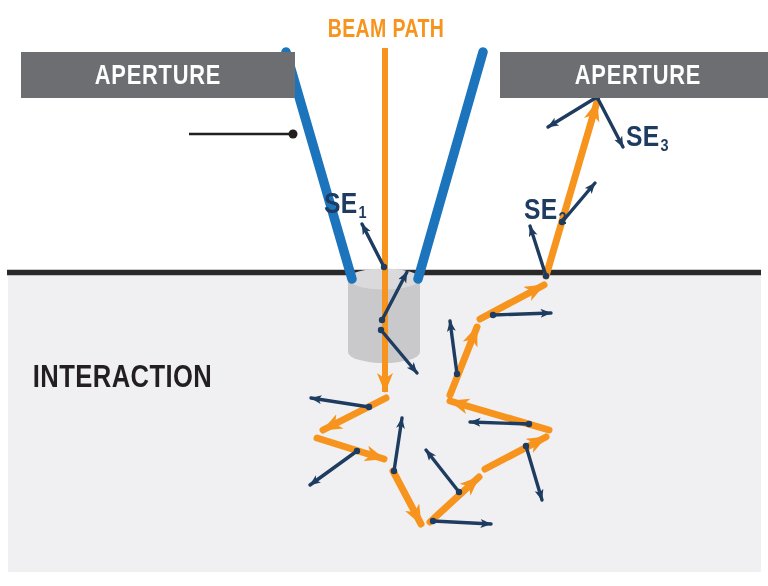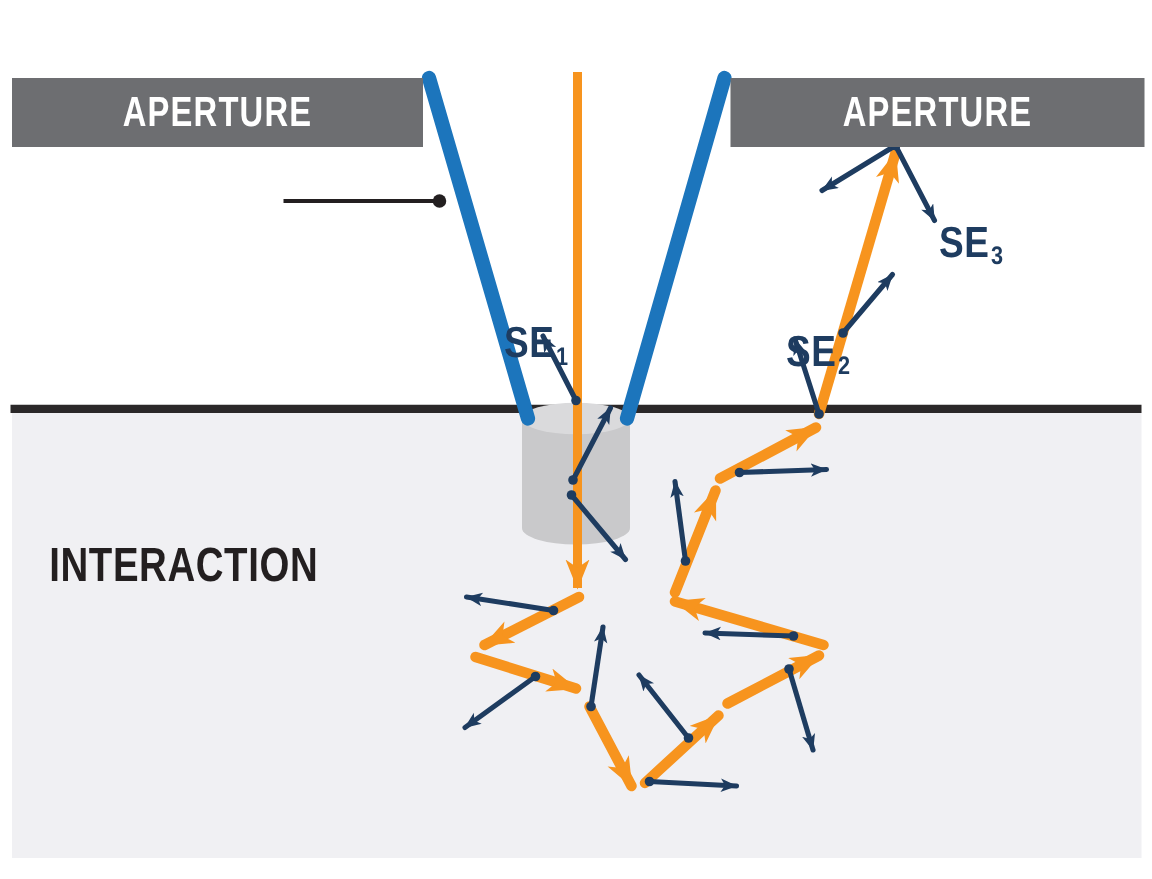--- a/index.html
+++ b/index.html
@@ -9,33 +9,33 @@
   }
   svg{position:absolute;left:0;top:0;}
   .lbl{
     position:absolute;font-weight:bold;white-space:nowrap;
     color:var(--c-dark);letter-spacing:.5px;
   }
   .cond{display:inline-block;transform:scaleX(.78);transform-origin:50% 50%;}
   .bar{
     position:absolute;top:52px;height:46px;background:var(--c-gray);
     display:flex;align-items:center;justify-content:center;
-    color:#ffffff;font-weight:bold;font-size:28px;letter-spacing:1px;
+    color:#ffffff;font-weight:bold;font-size:28px;letter-spacing:1px;margin-left:13px;
   }
   .bar-left{left:8px;width:274px;}
   .bar-right{left:487px;width:276px;}
   .beam-path-lbl{left:386px;top:14px;font-size:25px;color:var(--c-orange);transform:translateX(-50%);}
   .electron-beam-lbl{left:10px;top:119px;font-size:31px;}
   .electron-beam-lbl .cond{transform:scaleX(.76);transform-origin:0 50%;}
   .iv-lbl{right:556px;top:360px;font-size:32px;line-height:33px;}
   .iv-lbl .cond{transform:scaleX(.8);transform-origin:100% 50%;}
-  .se-lbl{font-size:29px;color:var(--c-navy);margin-top:26px;}
+  .se-lbl{font-size:29px;color:var(--c-navy);}
   .se-lbl .cond{transform:scaleX(.85);transform-origin:0 50%;}
   .se-lbl .sub{font-size:17px;position:relative;top:.32em;margin-left:1px;}
-  .se1{left:336px;top:187px;}
+  .se1{left:324px;top:187px;}
   .se2{left:524px;top:193px;}
   .se3{left:626px;top:120px;}
   .subsurface{fill:var(--c-subsurface);}
   .surface{stroke:var(--c-surface);stroke-width:5.5;}
   .cyl-body{fill:var(--c-cyl-body);}
   .cyl-top{fill:var(--c-cyl-top);}
   .blue-line{stroke:var(--c-blue);stroke-width:9.5;stroke-linecap:round;fill:none;}
   .orange-line{stroke:var(--c-orange);stroke-width:7;stroke-linecap:round;fill:none;}
   .beam-line{stroke:var(--c-orange);stroke-width:6;stroke-linecap:butt;fill:none;}
   .navy-line{stroke:var(--c-navy);stroke-width:3.4;stroke-linecap:round;fill:none;}
@@ -127,20 +127,23 @@
       </g>
   </svg>
 
   <div class="bar bar-left">
     <span class="cond">APERTURE</span>
   </div>
   <div class="bar bar-right">
     <span class="cond">APERTURE</span>
   </div>
 
+  <div class="lbl beam-path-lbl">
+    <span class="cond">BEAM PATH</span>
+  </div>
 
 
   <div class="lbl iv-lbl">
     <div><span class="cond">INTERACTION</span></div>
   </div>
 
   <div class="lbl se-lbl se1">
     <span class="cond"><span>SE</span><span class="sub">1</span></span>
   </div>
   <div class="lbl se-lbl se2">

